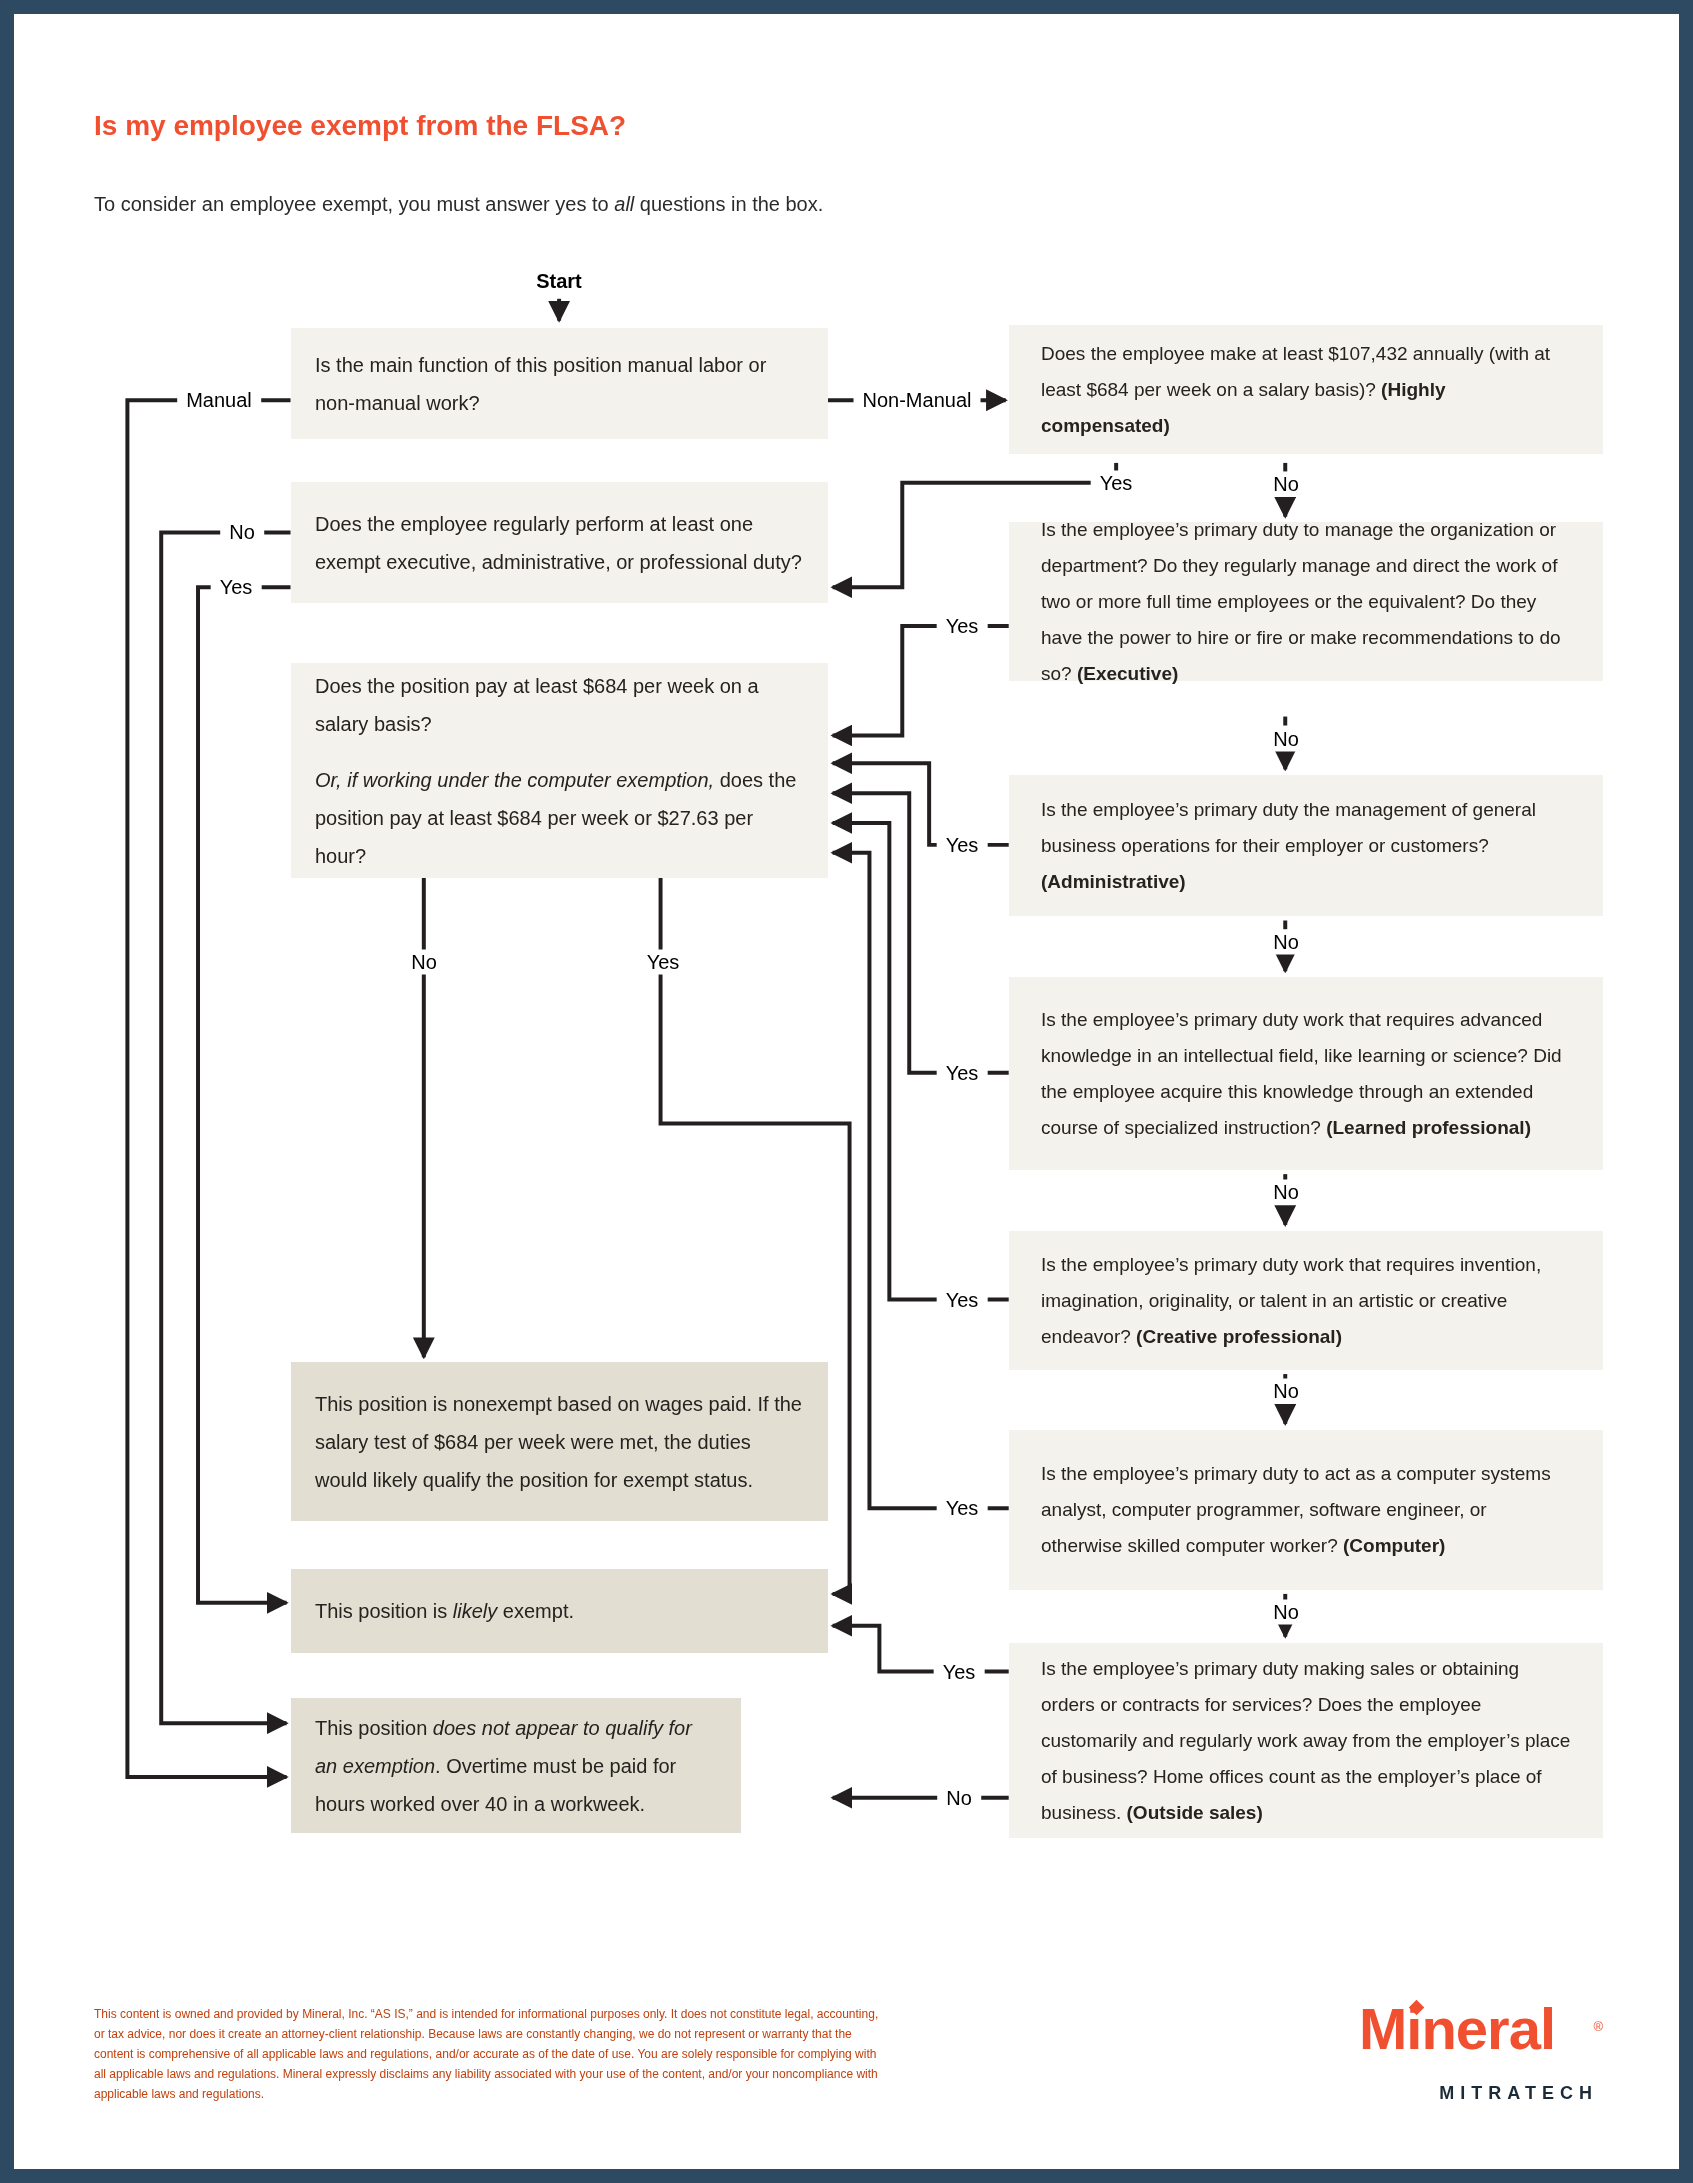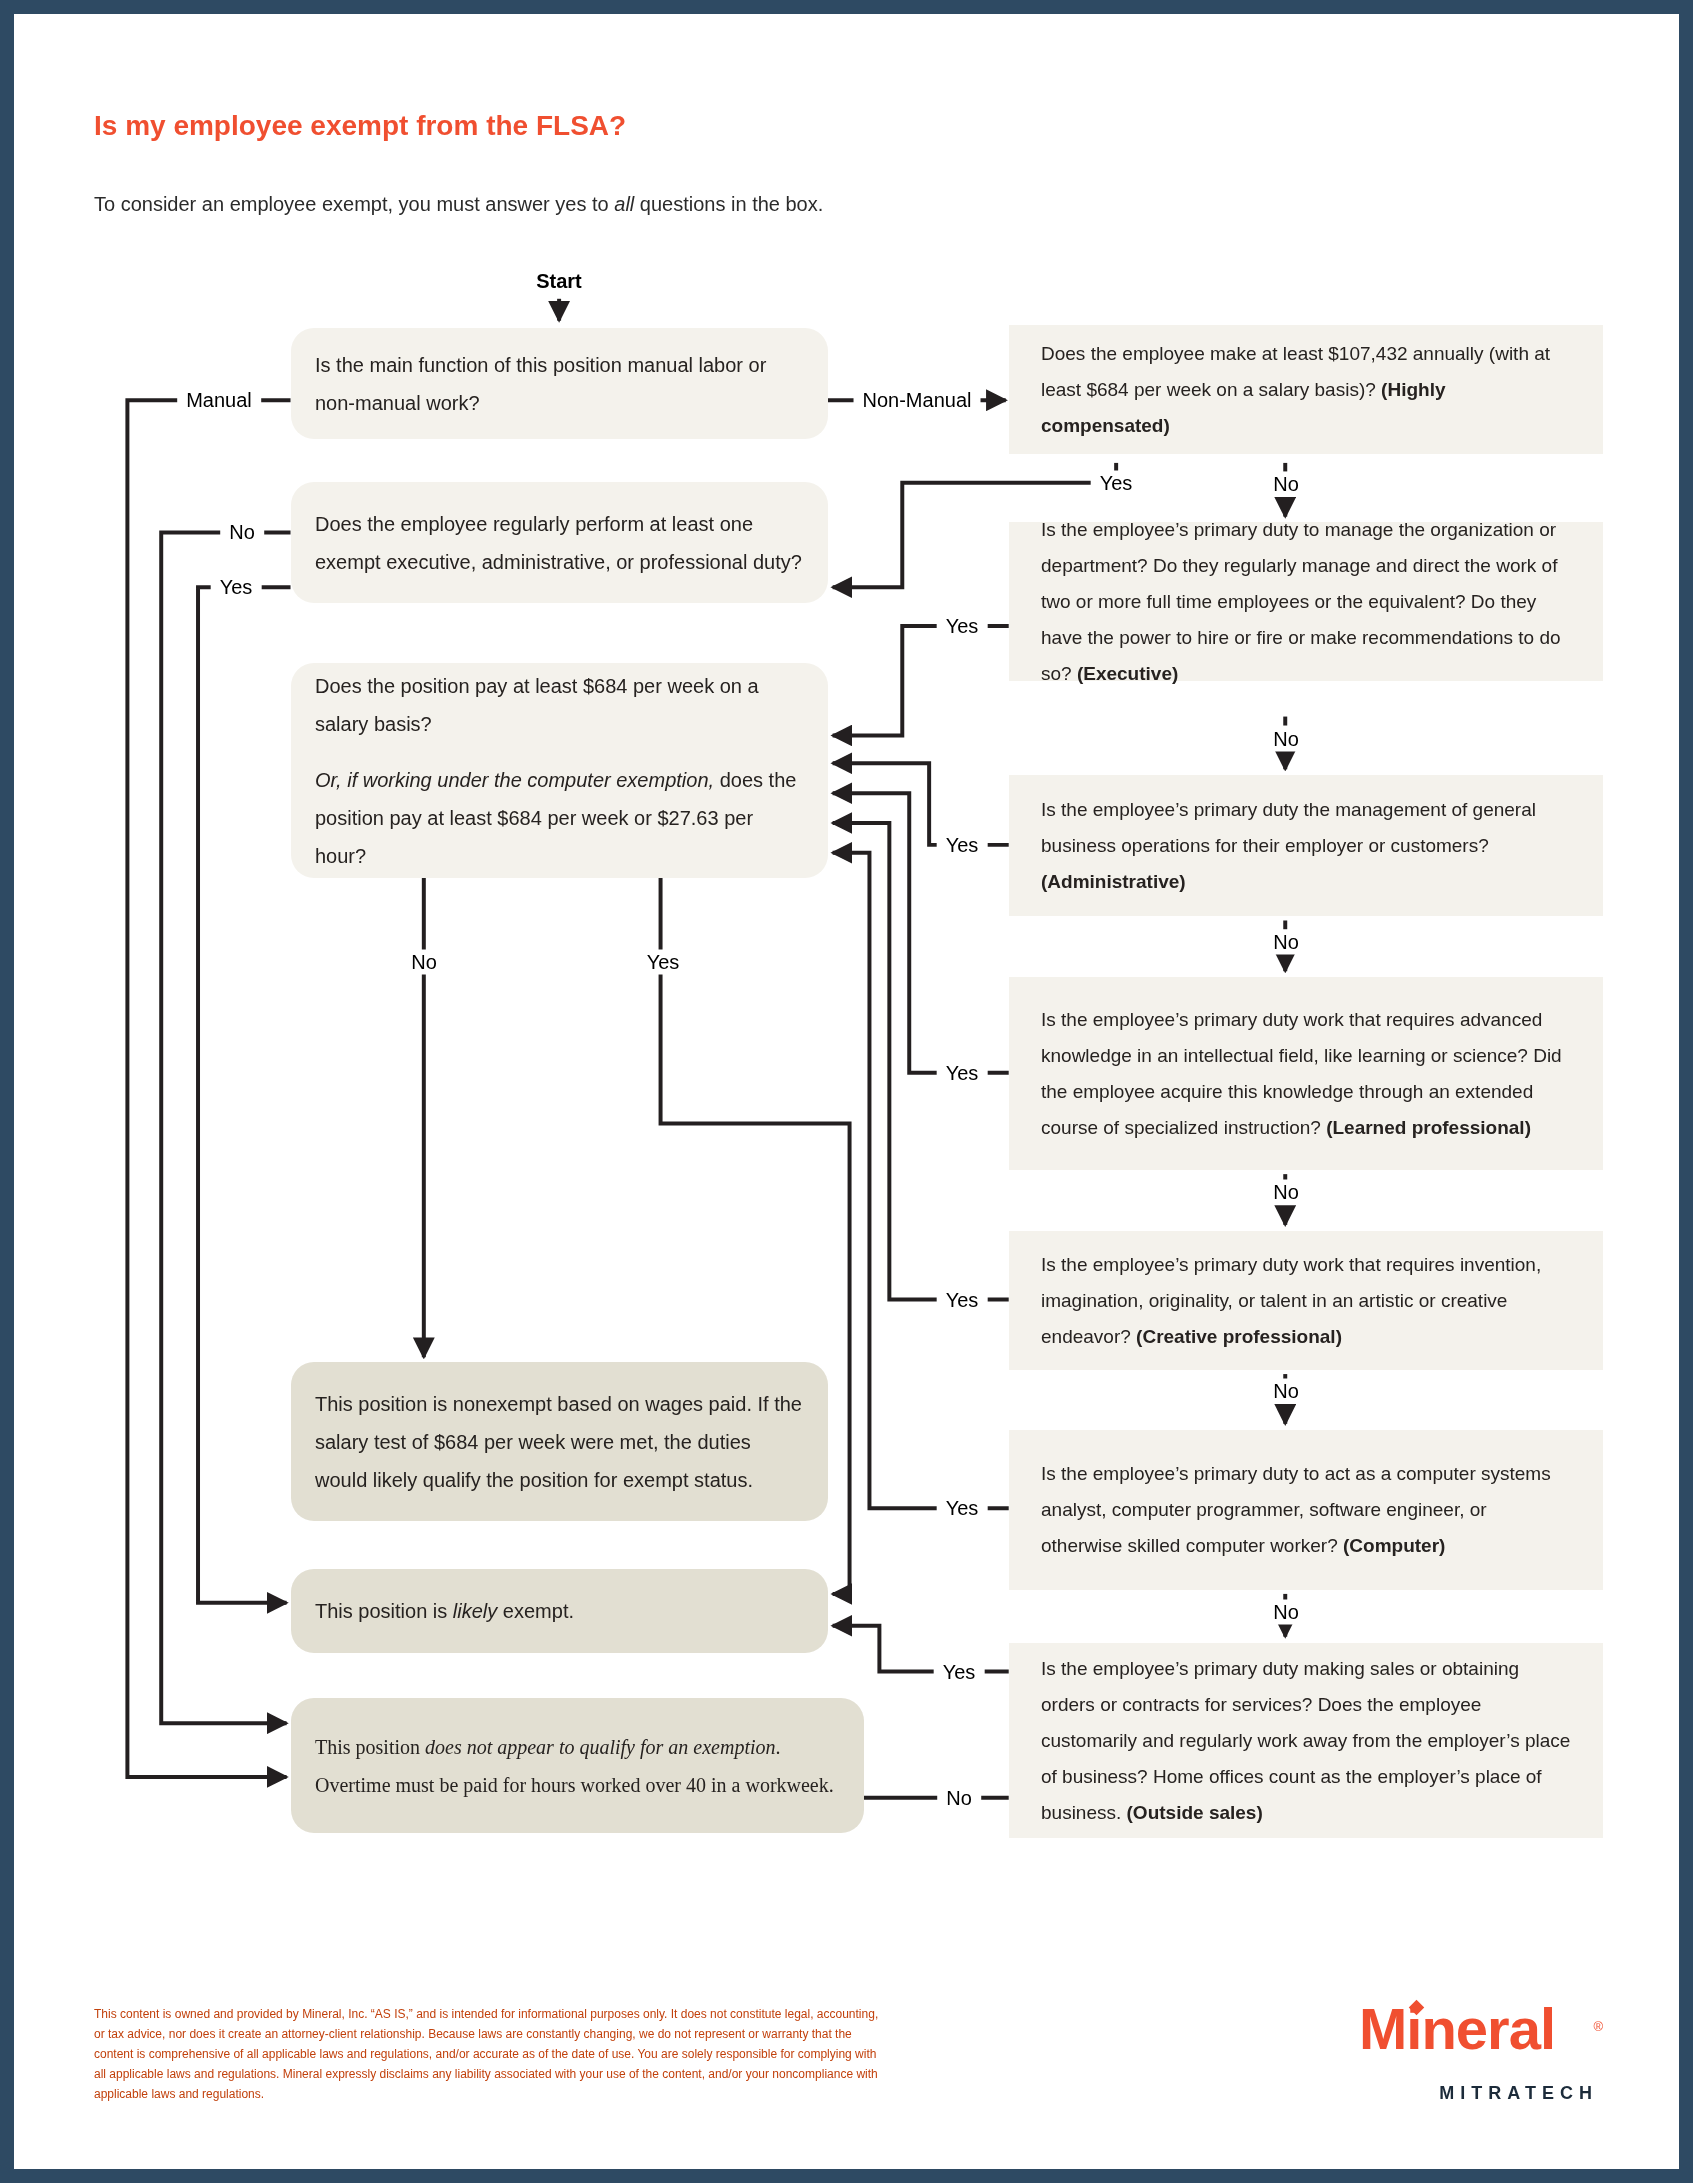--- a/index.html
+++ b/index.html
@@ -6,33 +6,33 @@
   body{width:1693px;height:2183px;overflow:hidden;font-family:"Liberation Sans", sans-serif;}
   #page{position:relative;width:1693px;height:2183px;box-sizing:border-box;
         border:14px solid #2E4A63;background:#ffffff;}
   
   #page-title{position:absolute;left:80px;top:96px;font-size:28px;font-weight:bold;color:#F04F30;}
   #page-subtitle{position:absolute;left:80px;top:179px;font-size:20px;color:#2b2b2b;}
   
   .fbox{position:absolute;display:flex;align-items:center;box-sizing:border-box;color:#262220;}
   .q{background:#F4F2EC;}
   .o{background:#E2DFD2;}
-  .lq{font-size:20px;line-height:38px;padding:0 24px;border-radius:23px;}
+  .lq{font-size:20px;line-height:38px;padding:0 24px;}
   .rq{font-size:19px;line-height:36px;padding:0 32px;}
   .s-n{font-weight:normal;}
   .s-b{font-weight:bold;}
   .s-i{font-style:italic;}
   .br{display:block;height:18px;}
   
   #box-q-manual   {left:277px;top:314px;width:537px;height:111px;}
   #box-q-eap      {left:277px;top:468px;width:537px;height:121px;}
   #box-q-salary   {left:277px;top:649px;width:537px;height:215px;}
   #box-o-nonexempt{left:277px;top:1348px;width:537px;height:159px;justify-content:center;}
   #box-o-likely   {left:277px;top:1555px;width:537px;height:84px;}
-  #box-o-notqualify{left:277px;top:1684px;width:573px;height:135px;font-family:Liberation Serif, serif;}
+  #box-o-notqualify{left:277px;top:1684px;width:450px;height:135px;}
   
   #box-q-hc      {left:995px;top:311px;width:594px;height:129px;}
   #box-q-exec    {left:995px;top:508px;width:594px;height:159px;}
   #box-q-admin   {left:995px;top:761px;width:594px;height:141px;}
   #box-q-learned {left:995px;top:963px;width:594px;height:193px;}
   #box-q-creative{left:995px;top:1217px;width:594px;height:139px;}
   #box-q-computer{left:995px;top:1416px;width:594px;height:160px;}
   #box-q-outside {left:995px;top:1629px;width:594px;height:195px;}
   
   .lbl{position:absolute;transform:translate(-50%,-50%);background:#ffffff;

